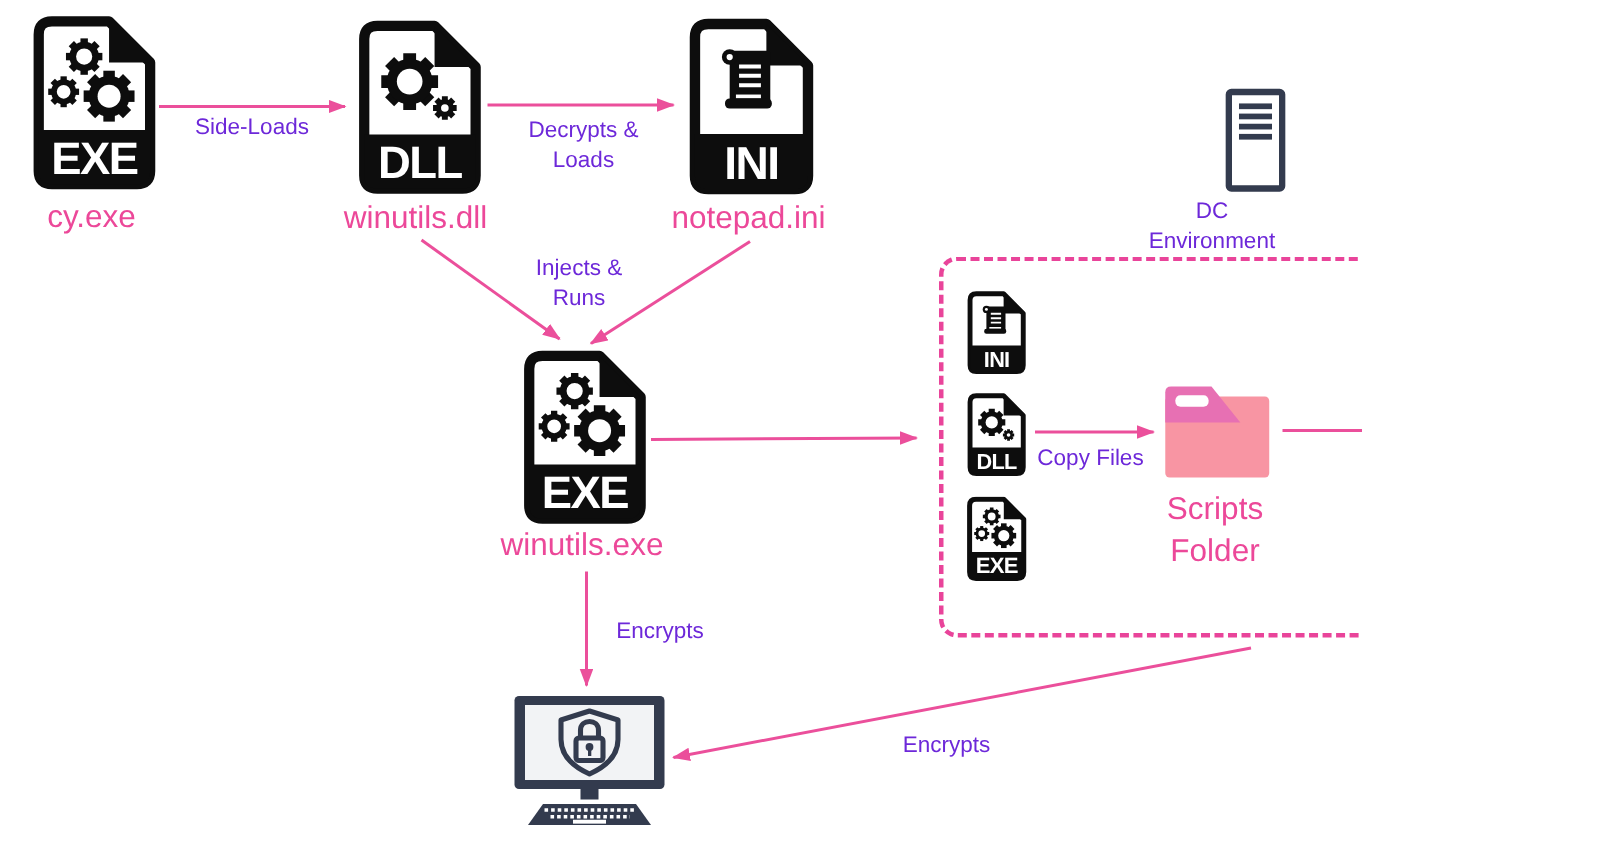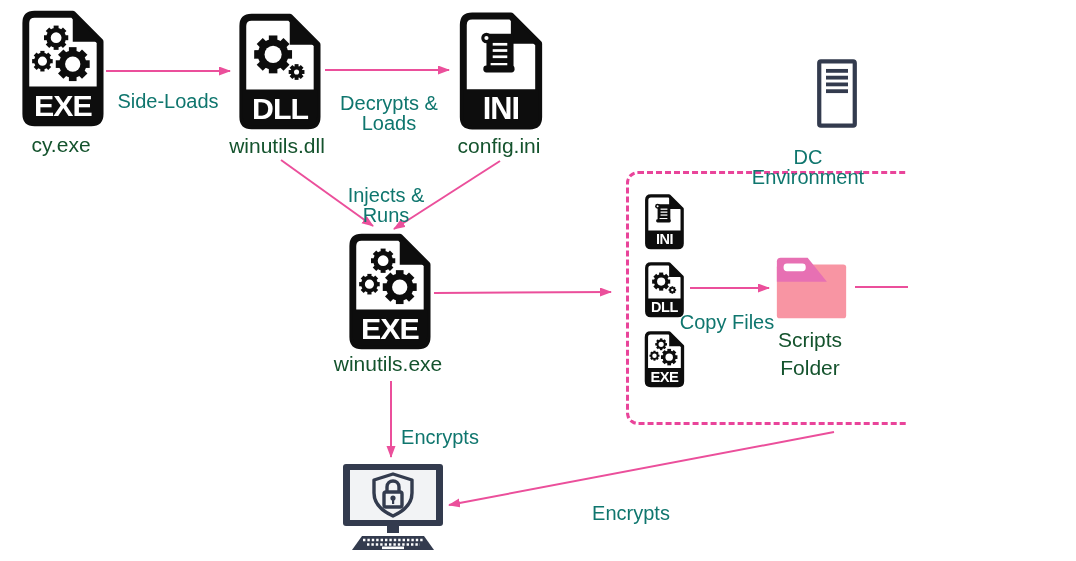--- a/index.html
+++ b/index.html
@@ -3,25 +3,25 @@
 <meta charset="utf-8">
 <style>
   html,body{margin:0;padding:0;background:#ffffff;}
   #canvas{
     position:relative;width:908px;height:561px;background:#ffffff;
     font-family:"Liberation Sans",sans-serif;overflow:hidden;text-decoration:underline;
   }
   .abs{position:absolute;}
   .node-label{
     position:absolute;transform:translateX(-50%);
-    color:#14532d;font-size:21px;line-height:24px;text-align:center;white-space:nowrap;
+    color:#ec4899;font-size:21px;line-height:24px;text-align:center;white-space:nowrap;
   }
   .edge-label{
     position:absolute;transform:translateX(-50%);
-    color:#0f766e;font-size:20px;line-height:20px;text-align:center;white-space:nowrap;margin-top:16px;
+    color:#6d28d9;font-size:15px;line-height:20px;text-align:center;white-space:nowrap;
   }
   .pink-2line{font-size:21px;line-height:28px;}
   .dashed-box{
     position:absolute;left:626px;top:171px;width:434px;height:248px;
     border:3px dashed #e9449a;border-radius:12px;
   }
   svg{display:block;}
   .file-badge{
     font-family:"Liberation Sans",sans-serif;font-weight:bold;font-size:31px;
     fill:#ffffff;text-anchor:middle;letter-spacing:-1px;
@@ -136,21 +136,21 @@
   </div>
   <div class="node-label" style="left:277px;top:134px">winutils.dll</div>
 
   <div class="abs" style="left:455px;top:12px;width:88px;height:119px">
     <svg viewBox="0 0 88 120" width="88" height="119">
       <use href="#fileShell"></use>
       <use href="#scrollGlyph" transform="translate(45,42) scale(1.05)"></use>
       <text class="file-badge" x="46" y="108">INI</text>
     </svg>
   </div>
-  <div class="node-label" style="left:499px;top:134px">config.ini</div>
+  <div class="node-label" style="left:499px;top:134px">notepad.ini</div>
 
   <div class="abs" style="left:345px;top:231px;width:86px;height:122px">
     <svg viewBox="0 0 88 120" width="86" height="122">
       <use href="#fileShell"></use>
       <use href="#gearO" transform="translate(39,28) scale(0.92)"></use>
       <use href="#gearO" transform="translate(25,52) scale(0.78)"></use>
       <use href="#gearBig" transform="translate(56,55) scale(1.12)"></use>
       <text class="file-badge" x="46" y="108">EXE</text>
     </svg>
   </div>

